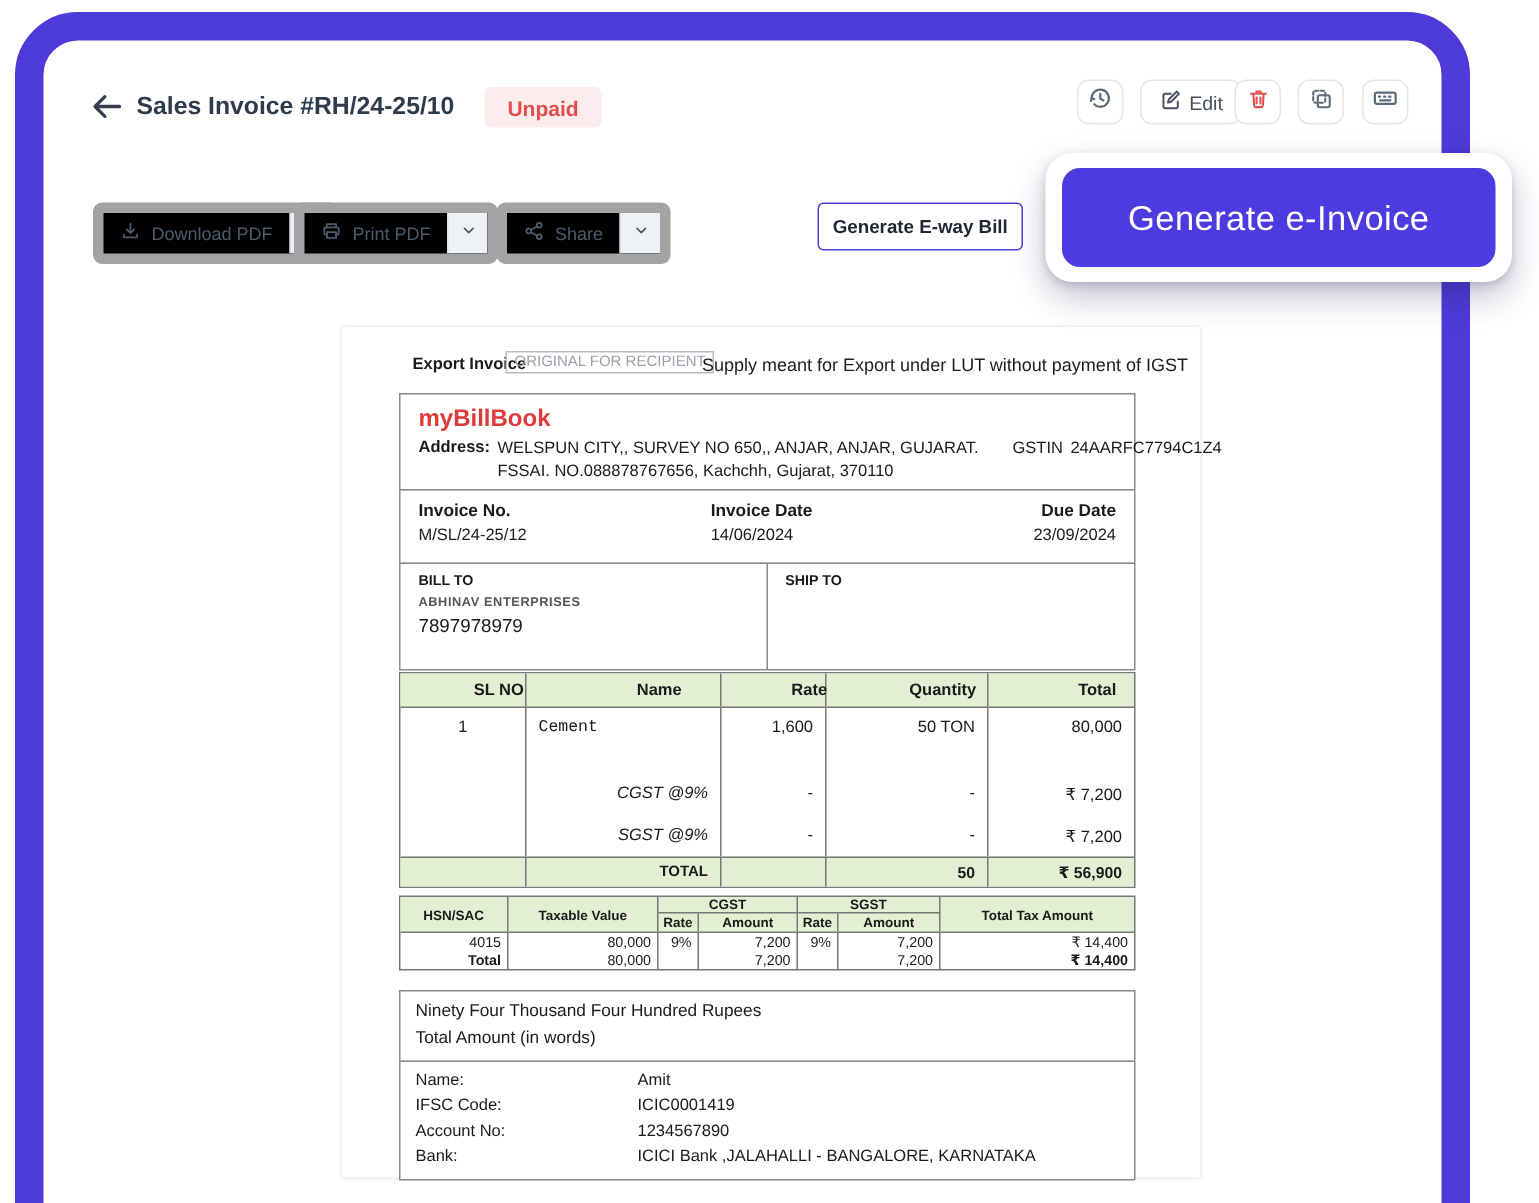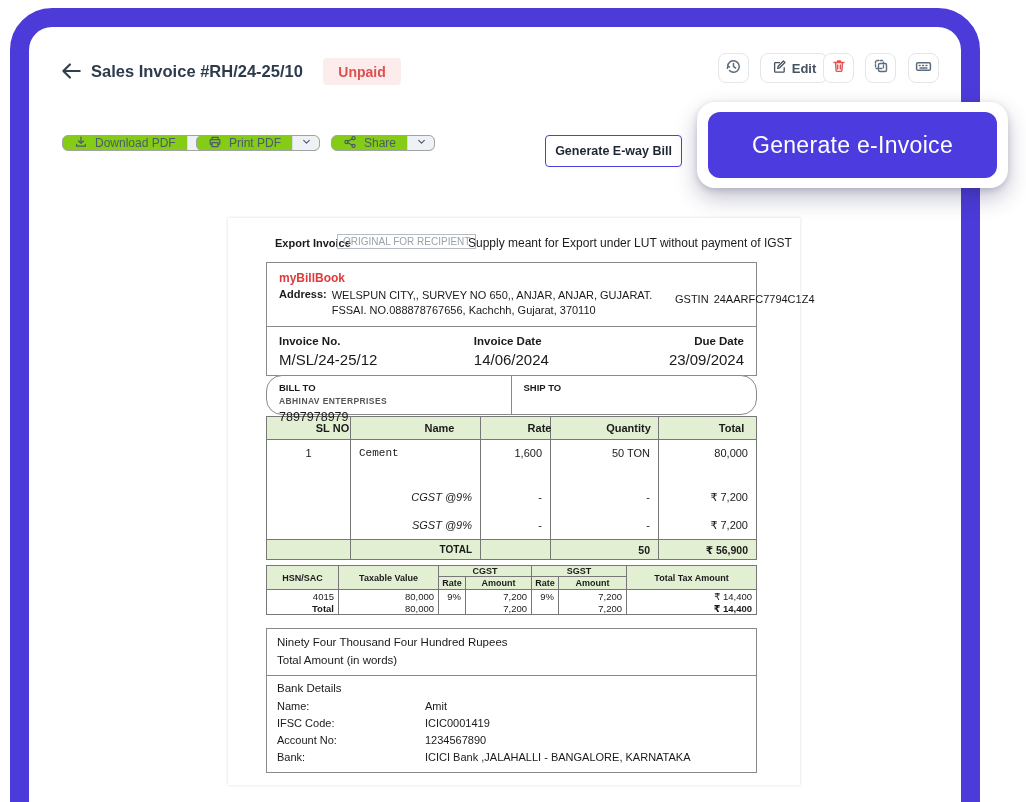--- a/index.html
+++ b/index.html
@@ -20,22 +20,22 @@
                   color:#e04f4f; font-size:14px; font-weight:700; border-radius:4px;
                   display:flex; align-items:center; justify-content:center; }
 
   .act { position:absolute; top:53px; height:30px; background:#fff; border:1px solid #e3e6ea;
          border-radius:8px; display:flex; align-items:center; justify-content:center; gap:5px;
          color:#5b6b7c; cursor:pointer; }
   .act.edit { font-size:13px; color:#46525f; font-weight:500; }
   .act.danger { color:#e05252; }
 
   
-  .split { position:absolute; top:135px; height:16px; display:flex; border:1px solid #a3a3a3;
-           border-radius:6px; background:#84cc16; overflow:hidden; cursor:pointer; }
+  .split { position:absolute; top:135px; height:41px; display:flex; border:7px solid #a3a3a3;
+           border-radius:6px; background:#000000; overflow:hidden; cursor:pointer; }
   .split .main { display:flex; align-items:center; gap:7px; padding:0 11px; font-size:12px; color:#4b5b6b; }
   .split .chev { width:27px; background:#eef1f5; border-left:1px solid #d8dde3;
                  display:flex; align-items:center; justify-content:center; color:#4b5b6b; }
 
   .eway-btn { position:absolute; left:545px; top:135px; width:137px; height:32px; background:#fff;
               border:1px solid #4c3fe0; border-radius:4px; font-size:12.5px; font-weight:700; color:#1f2733;
               display:flex; align-items:center; justify-content:center; cursor:pointer; }
 
   .callout { position:absolute; left:697px; top:102px; width:311px; height:86px; background:#fff;
              border-radius:18px; box-shadow:0 10px 22px rgba(40,40,90,.28), 0 2px 6px rgba(40,40,90,.18);
@@ -49,35 +49,35 @@
            box-shadow:0 0 3px rgba(0,0,0,.14); font-size:11px; color:#1a1a1a; }
   .doc-type { position:absolute; left:47px; top:19px; font-size:11px; font-weight:700; }
   .copy-tag  { position:absolute; left:109px; top:16px; font-size:10px; color:#9aa1a9;
                border:1px solid #b6bcc4; padding:1px 5px; }
   .supply-note { position:absolute; left:240px; top:18px; font-size:12px; color:#1c1c1c; }
 
   .stack { position:absolute; left:38px; top:44px; width:491px; }
   .bx { border:1px solid #8a8a8a; background:#fff; }
 
   .company { height:65px; padding:8px 12px; position:relative; }
-  .company .name { color:#e03a3a; font-weight:700; font-size:12px; }
+  .company .name { color:#e03a3a; font-weight:700; font-size:16px; }
   .addr-row { display:flex; gap:5px; margin-top:3px; font-size:11px; }
   .addr-label { font-weight:700; }
   .addr-text { width:325px; line-height:1.35; }
   .gstin { position:absolute; left:362px; top:30px; display:flex; gap:5px; font-size:11px; }
   .gstin-label { font-weight:400;margin-left:46px; }
 
   .meta { height:50px; margin-top:-1px; display:flex; padding:8px 12px; }
   .meta .col { flex:1.55; }
   .meta .col.mid { flex:1.15; }
   .meta .col.last { flex:1; text-align:right; }
   .meta .lbl { font-weight:700; font-size:11.5px; margin-bottom:4px; }
-  .meta .val { font-size:15px; }
-
-  .billship { height:40px; margin-top:-1px; display:flex;border-radius:16px; }
+  .meta .val { font-size:11px; }
+
+  .billship { height:72px; margin-top:-1px; display:flex; }
   .billship .cell { width:50%; padding:6px 12px; }
   .billship .cell.l { border-right:1px solid #8a8a8a; }
   .bs-label { font-size:9.5px; font-weight:700; }
   .bill-name { font-size:8.5px; font-weight:700; color:#555; letter-spacing:.4px; margin-top:3px; }
   .bill-phone { font-size:12.5px; margin-top:4px; }
 
   .itbl { margin-top:1px; border:1px solid #777; }
   .irow { display:grid; grid-template-columns:84px 130px 70px 108px 1fr; }
   .itbl .hrow { height:23px; background:#e3efd3; border-bottom:1px solid #777; }
   .itbl .hrow .hc { display:flex; align-items:center; justify-content:center; font-weight:700;
@@ -143,21 +143,21 @@
 
     <div class="act" style="left:718px;width:31px;">
       <span>
         <svg class="ic" width="17" height="17" viewBox="0 0 16 16">
             <path d="M2.6 8a5.4 5.4 0 1 1 1.6 3.8"></path>
             <path d="M2.2 9.7 2.6 8l1.6.5"></path>
             <path d="M8 5.2v3l2 1.2"></path>
           </svg>
       </span>
     </div>
-    <div class="act edit" style="left:760px;width:68px;font-weight:bold;">
+    <div class="act edit" style="left:760px;width:68px;">
       <span>
         <svg class="ic" width="15" height="15" viewBox="0 0 16 16">
             <path d="M13 9.2V13a1 1 0 0 1-1 1H3.8a1 1 0 0 1-1-1V4.8a1 1 0 0 1 1-1H8"></path>
             <path d="M12.2 2.2l1.6 1.6L8.2 9.4 6 10l.6-2.2z"></path>
           </svg>
       </span>
       <span>Edit</span>
     </div>
     <div class="act danger" style="left:823px;width:31px;">
       <span>
@@ -370,21 +370,20 @@
             <div class="b">₹ 14,400</div>
           </div>
         </div>
 
         <div class="bx words">
           <div>Ninety Four Thousand Four Hundred Rupees</div>
           <div>Total Amount (in words)</div>
         </div>
 
         <div class="bx bank">
-          <div class="title">Bank Details</div>
           <div class="brow">
             <div class="bl">Name:</div>
               <div>Amit</div>
           </div>
           <div class="brow">
             <div class="bl">IFSC Code:</div>
               <div>ICIC0001419</div>
           </div>
           <div class="brow">
             <div class="bl">Account No:</div>

